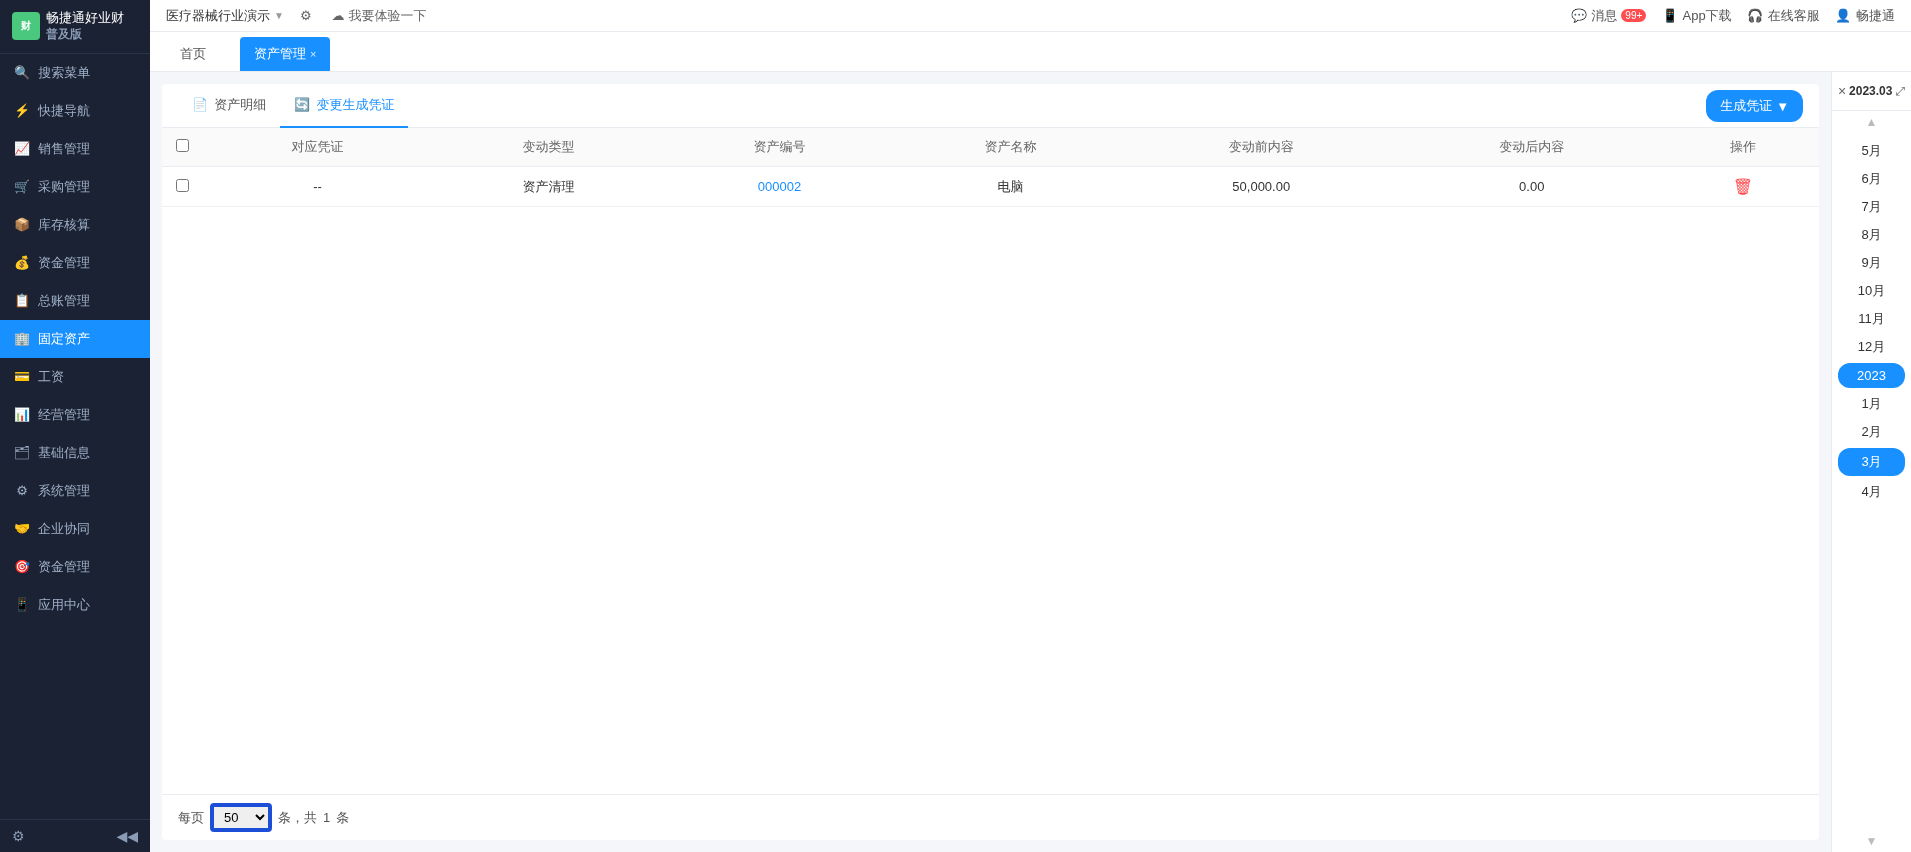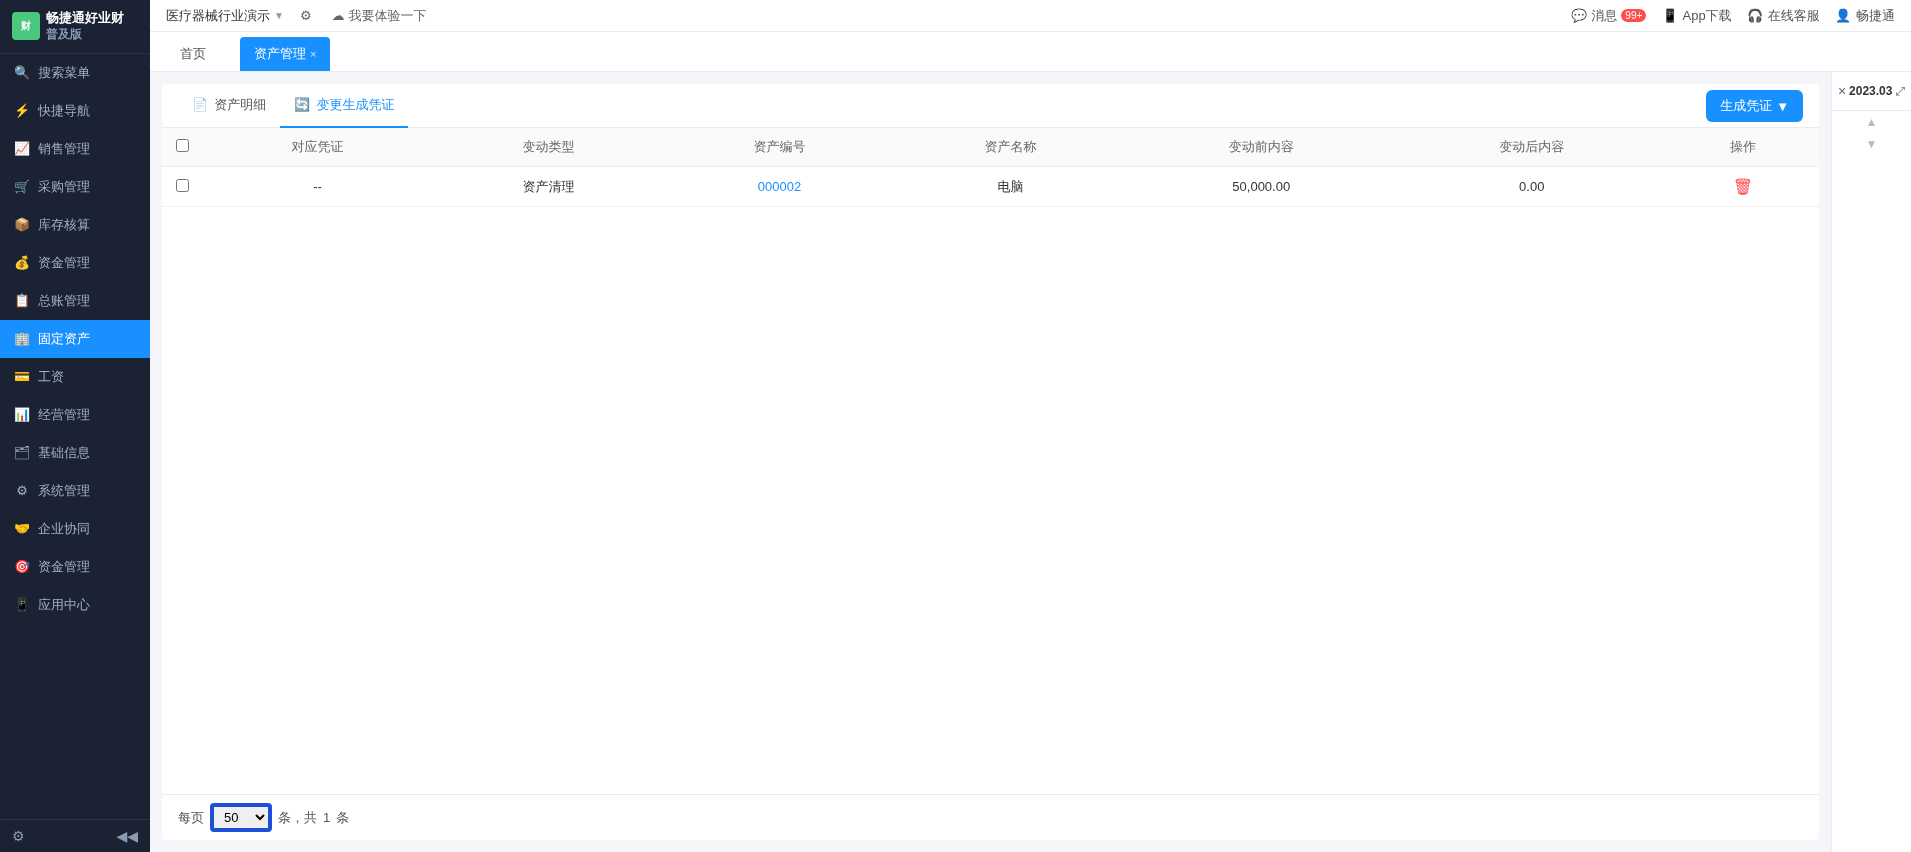--- a/index.html
+++ b/index.html
@@ -21,21 +21,21 @@
       align-items: center;
       gap: 6px;
     }
     .sidebar-logo-icon {
       width: 28px; height: 28px;
       background: #4ac97e;
       border-radius: 4px;
       display: flex; align-items: center; justify-content: center;
       color: white; font-size: 10px; font-weight: bold;
     }
-    .sidebar-logo-text { color: white; font-size: 13px; font-weight: bold; line-height: 1.2; }
+    .sidebar-logo-text { color: white; font-size: 13px; font-weight: normal; line-height: 1.2; }
     .sidebar-logo-sub { color: #8a9bb5; font-size: 12px; font-weight: bold; }
     .sidebar-search {
       padding: 8px 12px;
       display: flex; align-items: center; gap: 6px;
       color: #8a9bb5; cursor: pointer;
     }
     .sidebar-nav { flex: 1; overflow-y: auto; }
     .sidebar-nav::-webkit-scrollbar { width: 3px; }
     .sidebar-nav::-webkit-scrollbar-thumb { background: #2a3447; }
     .nav-item {
@@ -167,21 +167,21 @@
       position: absolute;
       top: 6px;
       right: 16px;
     }
     .generate-btn {
       display: flex; align-items: center; gap: 4px;
       background: #1890ff;
       color: white;
       border: none;
       padding: 7px 14px;
-      border-radius: 6px;
+      border-radius: 12px;
       cursor: pointer;
       font-size: 13px;
       margin-left: 11px;
     }
 
     
     .table-wrapper { flex: 1; overflow: auto; }
     table { width: 100%; border-collapse: collapse; }
     thead th {
       background: #fafafa;
@@ -466,16 +466,32 @@
       </div>
     </div>
 
     <div class="date-panel">
       <div class="date-panel-header">
         <span class="date-panel-close">×</span>
         <span class="date-panel-year-label">2023.03</span>
         <span class="date-panel-expand">⤢</span>
       </div>
       <div class="up-arrow">▲</div>
+      <div class="date-panel-items">
+
+      <div class="date-item">5月</div>
+          <div class="date-item">6月</div>
+          <div class="date-item">7月</div>
+          <div class="date-item">8月</div>
+          <div class="date-item">9月</div>
+          <div class="date-item">10月</div>
+          <div class="date-item">11月</div>
+          <div class="date-item">12月</div>
+          <div class="date-item current-year">2023</div>
+          <div class="date-item">1月</div>
+          <div class="date-item">2月</div>
+          <div class="date-item active-month">3月</div>
+          <div class="date-item">4月</div>
+        </div>
       <div class="down-arrow">▼</div>
     </div>
   </div>
 </div>
 
 </body></html>

